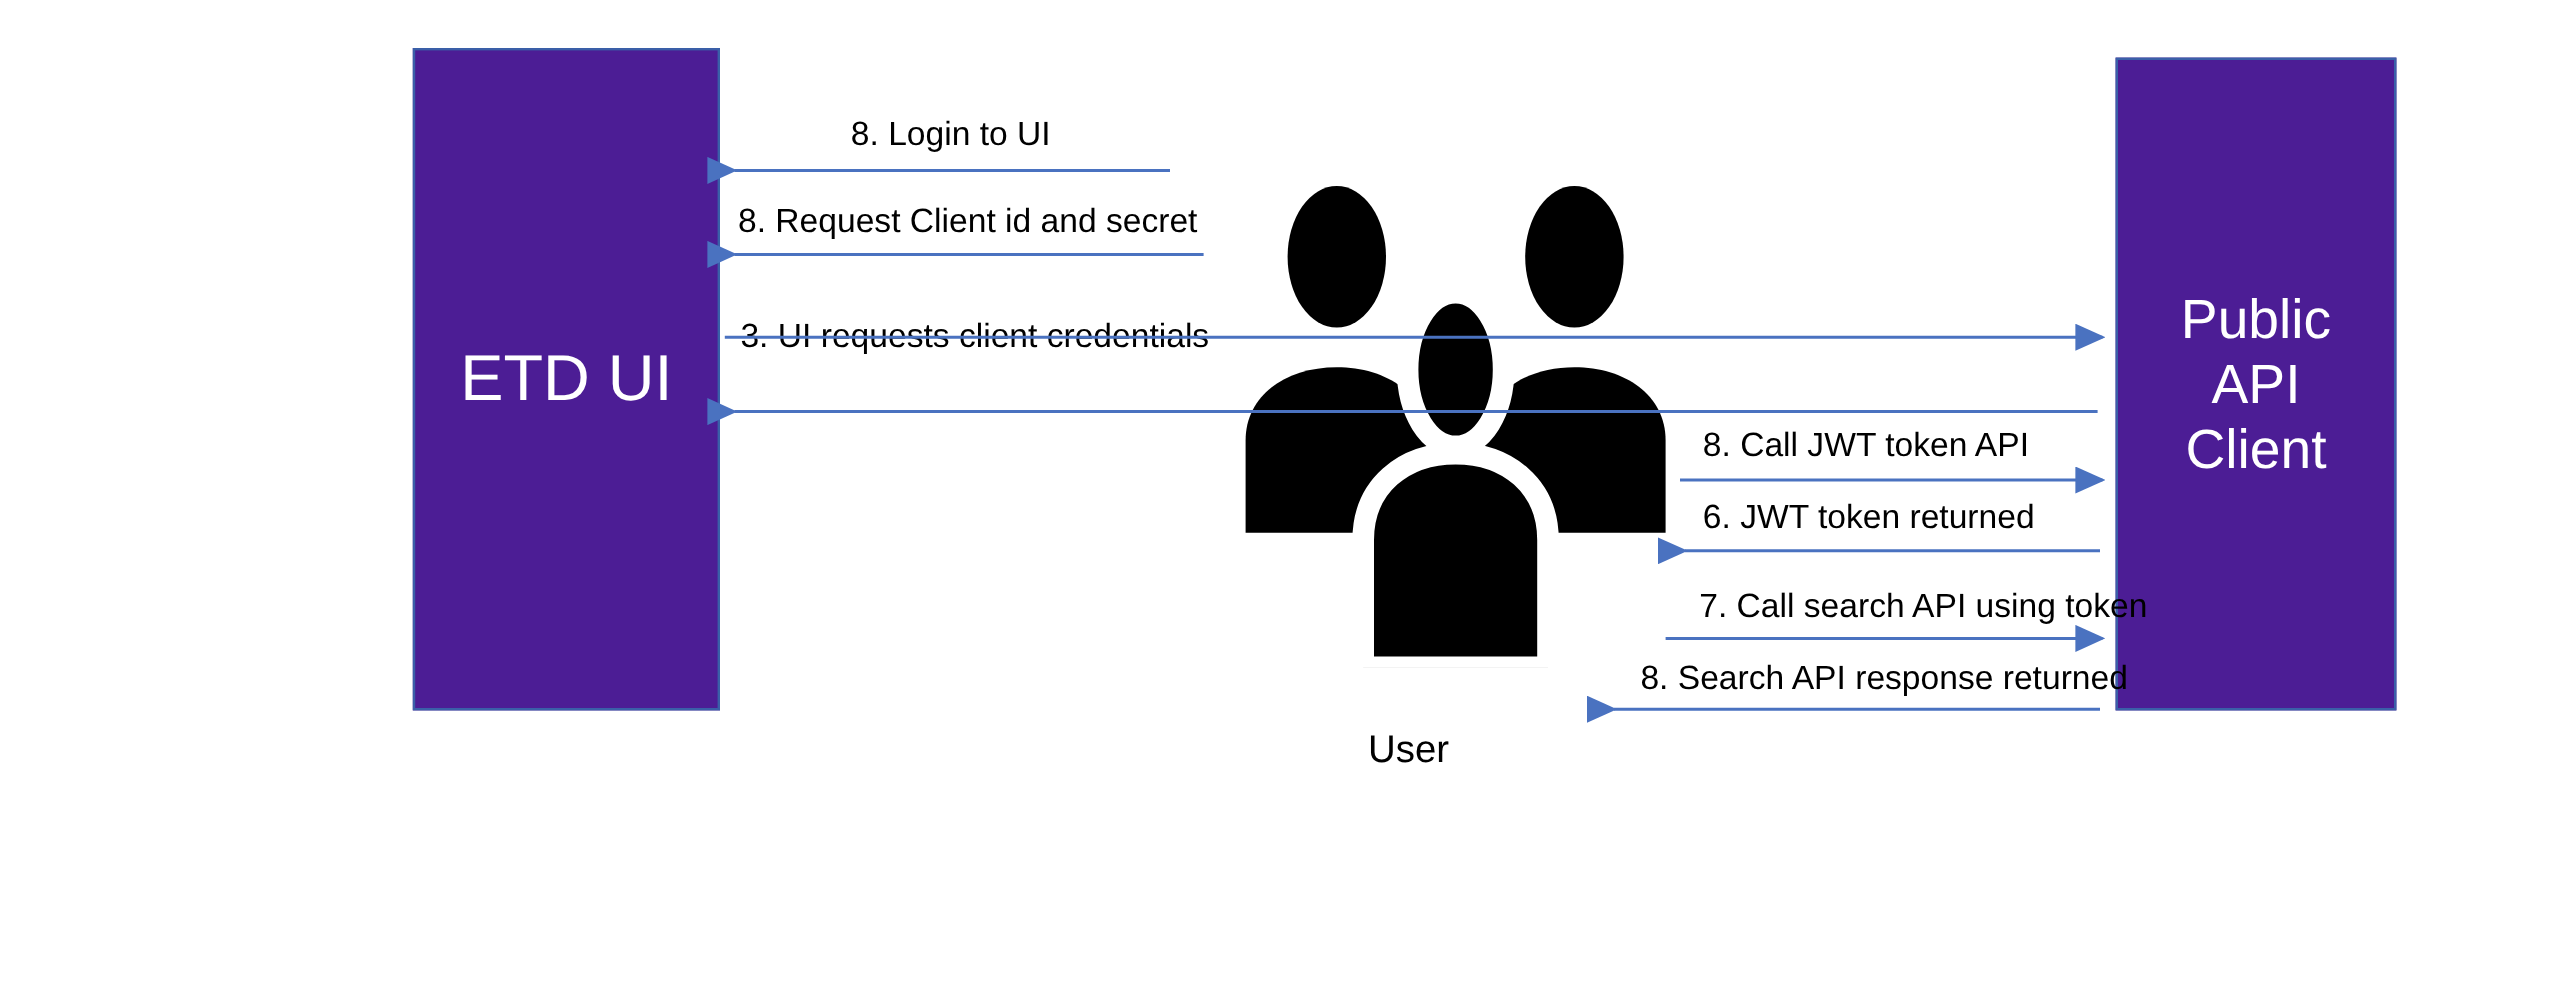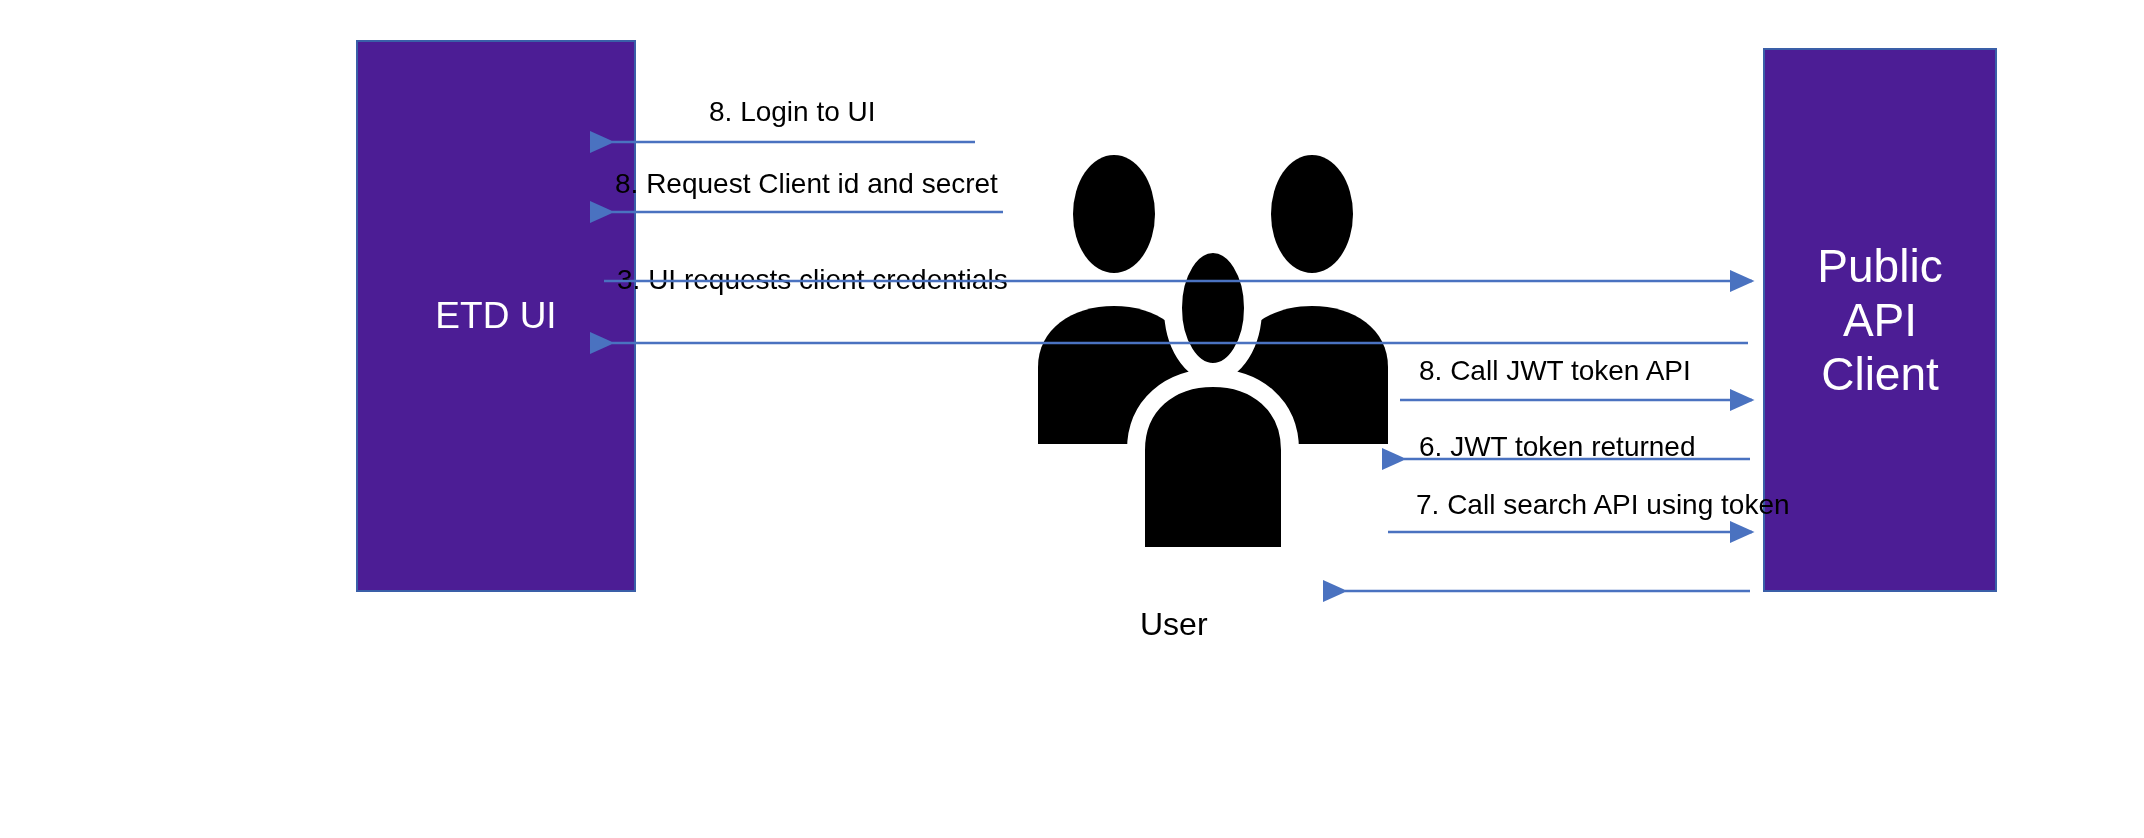--- a/index.html
+++ b/index.html
@@ -27,25 +27,25 @@
     border: 2px solid #3A5FA8;
     box-sizing: border-box;
     display: flex;
     align-items: center;
     justify-content: flex-end;
     color: #ffffff;
     text-align: center;
     line-height: 1.18;
   }
   #node-etd-ui {
-    left: 356px;
+    left: 344px;
     top: 40px;
-    width: 280px;
+    width: 256px;
     height: 552px;
-    font-size: 37px;
+    font-size: 54px;
   }
   #node-public-api {
     left: 1763px;
     top: 48px;
     width: 234px;
     height: 544px;
     font-size: 46px;
   }
   .node-label {
     display: block;
@@ -121,22 +121,23 @@
       <path d="M120 424 L120 318 C120 273 154 246 197 246 C240 246 274 273 274 318 L274 424 Z" fill="#000000" stroke="#ffffff" stroke-width="18"></path>
     </g>
   </svg>
 
   <div id="actor-user-label">User</div>
 
   <div class="msg-label" style="left:709px;  top:98px;">8. Login to UI</div>
   <div class="msg-label" style="left:615px;  top:170px;">8. Request Client id and secret</div>
   <div class="msg-label" style="left:617px;  top:238px;margin-top:28px;">3. UI requests client credentials</div>
   <div class="msg-label" style="left:1419px; top:357px;">8. Call JWT token API</div>
-  <div class="msg-label" style="left:1419px; top:417px;margin-top:16px;">6. JWT token returned</div>
+  <div class="msg-label" style="left:1419px; top:417px;">6. JWT token returned</div>
   <div class="msg-label" style="left:1388px; top:491px;margin-left:28px;">7. Call search API using token</div>
+  <div class="msg-label" style="left:1367px; top:551px;">8. Search API response returned</div>
 
   <svg id="arrow-layer" viewBox="0 0 2144 838" aria-hidden="true">
     <defs>
       <marker id="arrow-head-left" markerWidth="10" markerHeight="9" refX="1" refY="4.5" orient="auto" markerUnits="strokeWidth">
         <path d="M0,4.5 L10,0 L10,9 Z" fill="#4A72C0"></path>
       </marker>
       <marker id="arrow-head-right" markerWidth="10" markerHeight="9" refX="9" refY="4.5" orient="auto" markerUnits="strokeWidth">
         <path d="M10,4.5 L0,0 L0,9 Z" fill="#4A72C0"></path>
       </marker>
     </defs>

